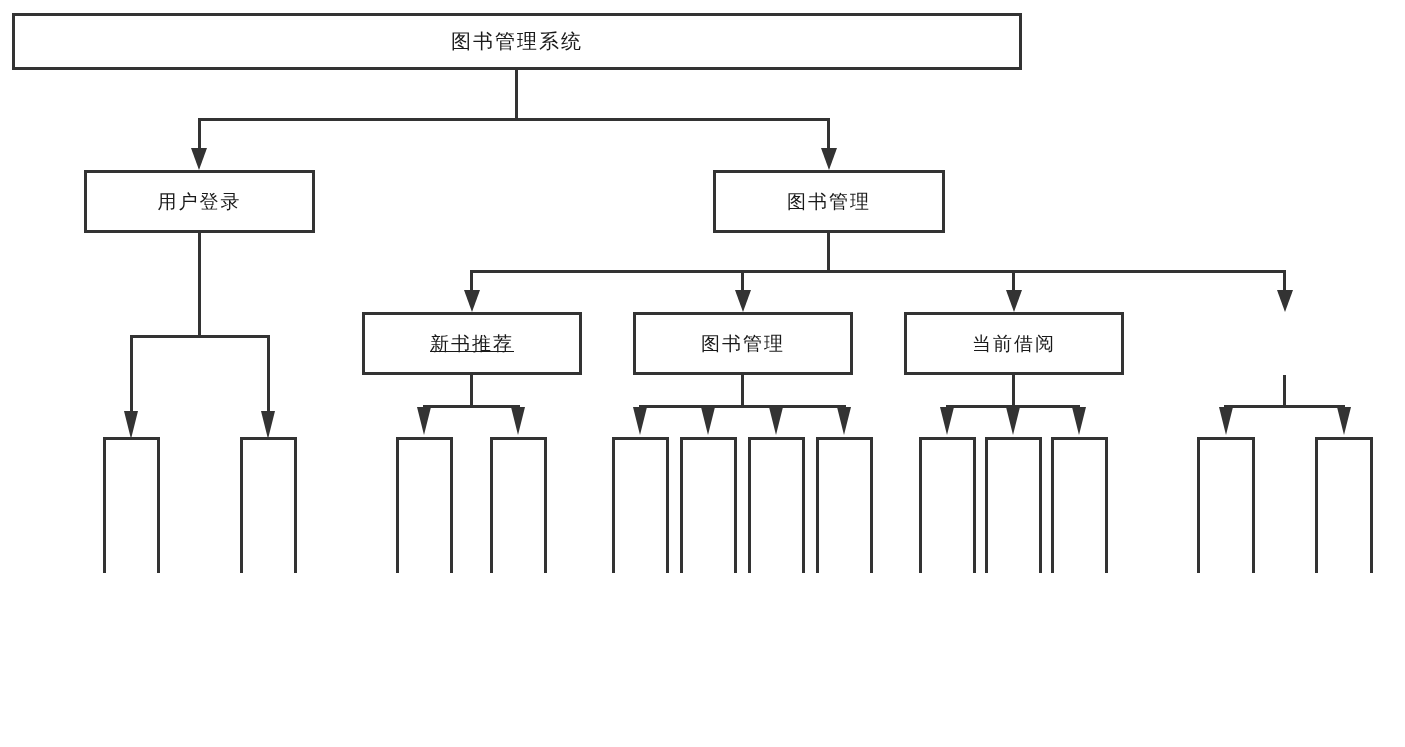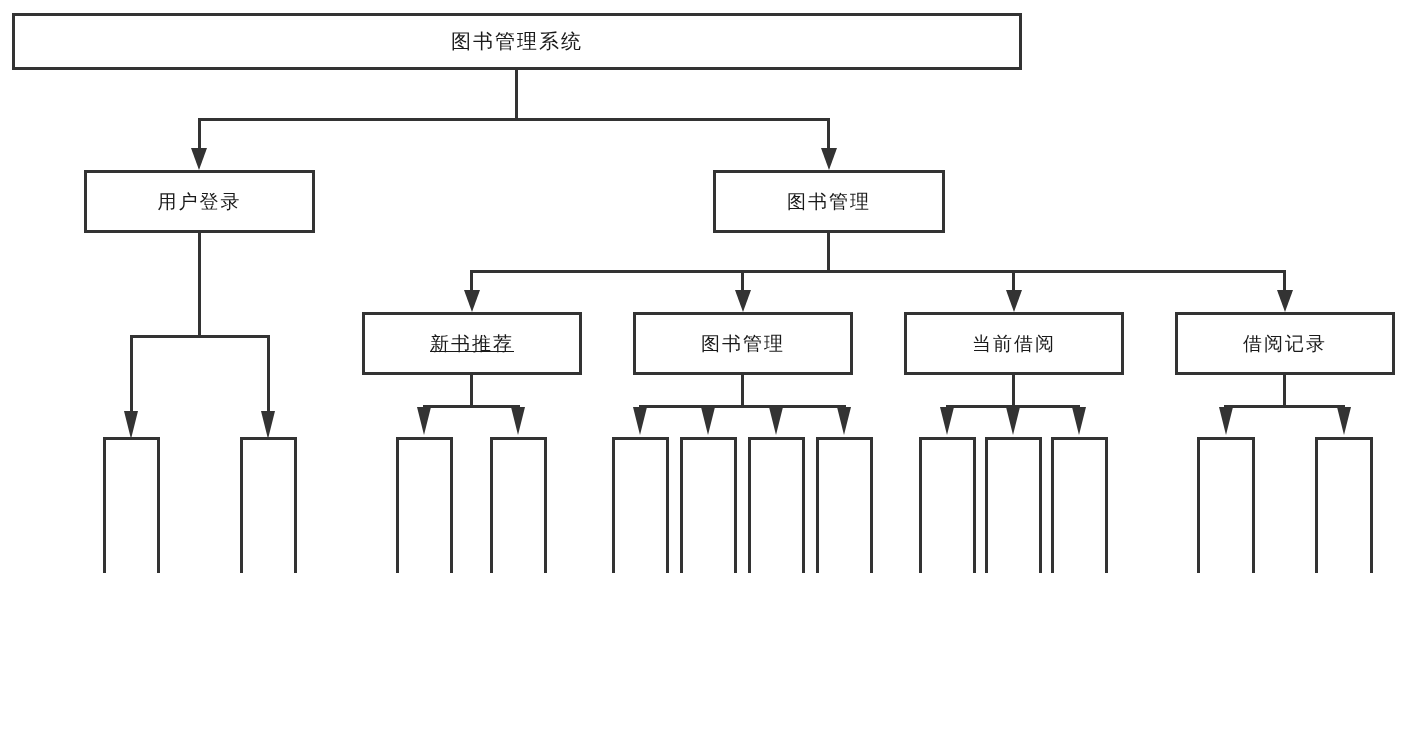--- a/index.html
+++ b/index.html
@@ -99,23 +99,20 @@
 
   <div class="box h-box" style="left:362px; top:312px; width:220px; height:63px;text-decoration:underline;">
     <span>新书推荐</span>
   </div>
   <div class="box h-box" style="left:633px; top:312px; width:220px; height:63px;">
     <span>图书管理</span>
   </div>
   <div class="box h-box" style="left:904px; top:312px; width:220px; height:63px;">
     <span>当前借阅</span>
   </div>
-  <div class="box h-box" style="left:1175px; top:312px; width:220px; height:63px;">
-    <span>借阅记录</span>
-  </div>
 
   <div class="line" style="left:470px; top:375px; width:3px; height:32px;"></div>
   <div class="line" style="left:423px; top:405px; width:97px; height:3px;"></div>
   <div class="arrow long" style="left:417px; top:407px;"></div>
   <div class="arrow long" style="left:511px; top:407px;"></div>
 
   <div class="line" style="left:741px; top:375px; width:3px; height:32px;"></div>
   <div class="line" style="left:639px; top:405px; width:207px; height:3px;"></div>
   <div class="arrow long" style="left:633px; top:407px;"></div>
   <div class="arrow long" style="left:701px; top:407px;"></div>

